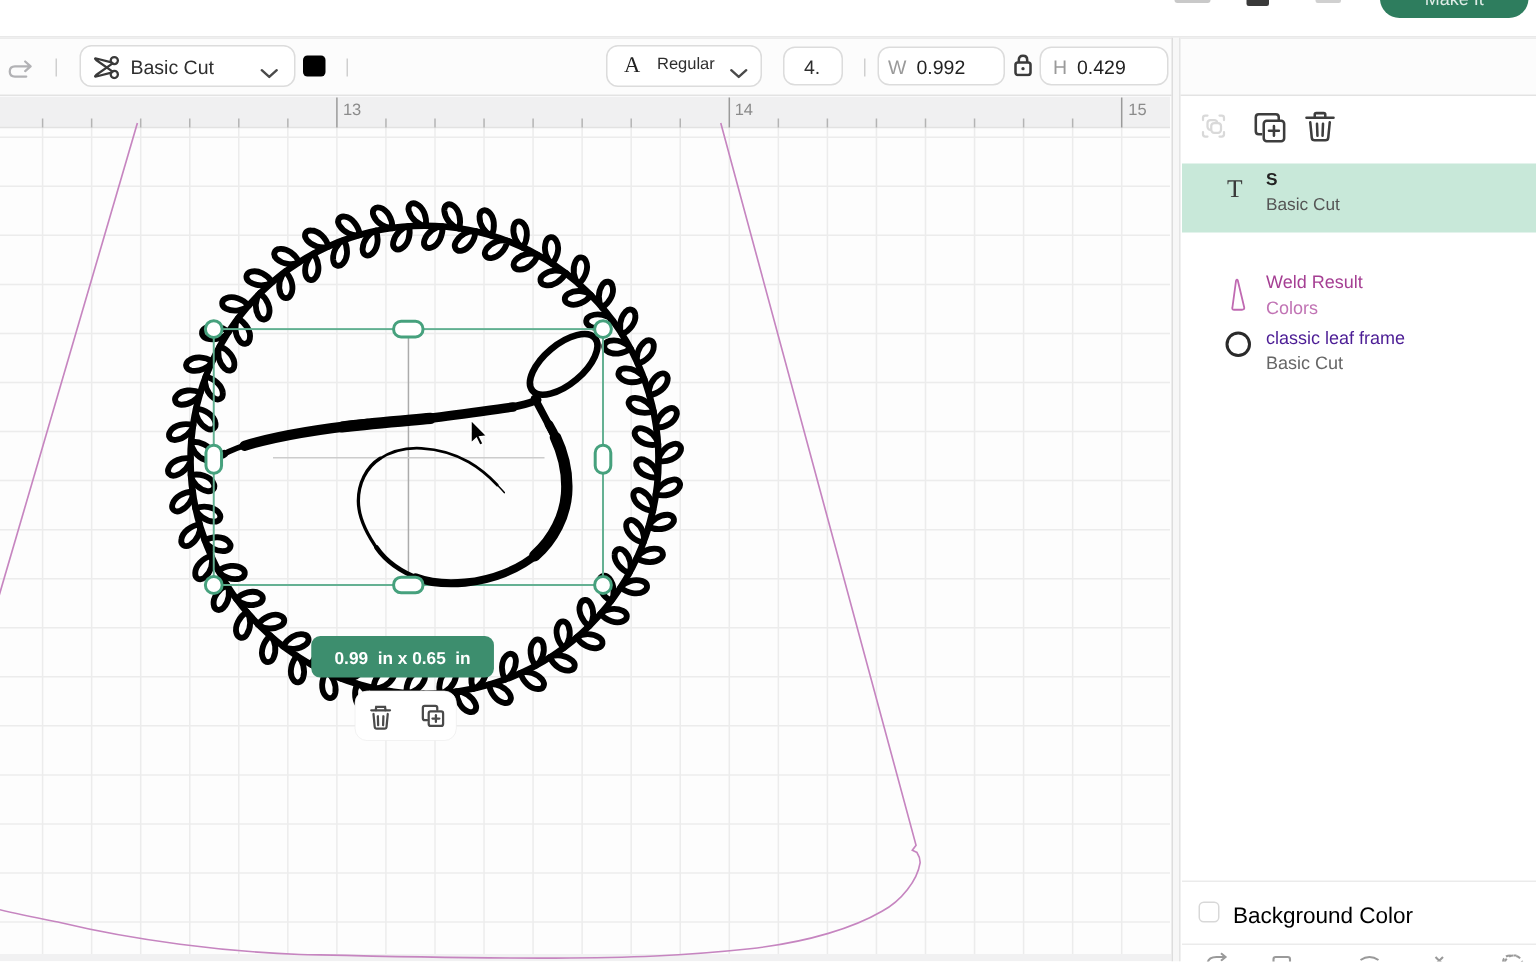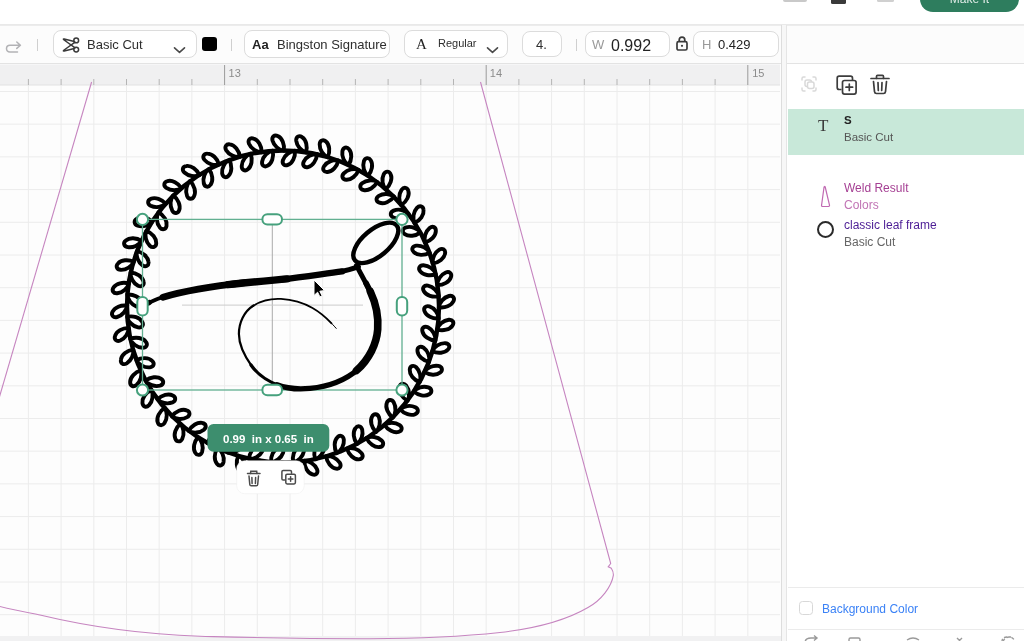--- a/index.html
+++ b/index.html
@@ -413,38 +413,34 @@
 <path d="M12.3,11.4 L2.2,14 Q0.6,14.3 2.1,13 L13.1,5.2"></path>
 </g>
           </svg></div>
     <div style="position:absolute;left:33px;top:6px;font-size:13px;color:#2e2e2e">Basic Cut</div>
     <div style="position:absolute;right:10px;top:9px"><svg width="13" height="8" viewBox="0 0 13 8">
             <path d="M1.5,1.8 L6.5,6.3 L11.5,1.8" stroke="#4a4a4a" stroke-width="1.6" fill="none" stroke-linecap="round" stroke-linejoin="round"></path>
           </svg></div>
   </div>
   <div style="position:absolute;left:202px;top:11px;width:15px;height:14px;background:#000;border-radius:3px"></div>
   <div style="position:absolute;left:231px;top:13px;width:1px;height:12px;background:#cfcfcf"></div>
-  <div style="position:absolute;left:244px;top:4px;width:146px;height:28px;border:1px solid #dcdcdc;border-radius:8px;background:#fff">
-    <div style="position:absolute;left:7px;top:6px;font-size:13px;font-weight:bold;color:#222">Aa</div>
-    <div style="position:absolute;left:32px;top:6px;font-size:13px;color:#2e2e2e">Bingston Signature</div>
-  </div>
   <div style="position:absolute;left:404px;top:4px;width:104px;height:28px;border:1px solid #dcdcdc;border-radius:8px;background:#fff">
     <div style="position:absolute;left:11px;top:5px;font-size:15px;color:#222;font-family:'Liberation Serif',serif">A</div>
     <div style="position:absolute;left:33px;top:6px;font-size:11px;color:#2e2e2e">Regular</div>
     <div style="position:absolute;right:8px;top:9px"><svg width="13" height="8" viewBox="0 0 13 8">
             <path d="M1.5,1.8 L6.5,6.3 L11.5,1.8" stroke="#4a4a4a" stroke-width="1.6" fill="none" stroke-linecap="round" stroke-linejoin="round"></path>
           </svg></div>
   </div>
   <div style="position:absolute;left:522px;top:5px;width:40px;height:26px;border:1px solid #dcdcdc;border-radius:8px;background:#fff">
     <div style="position:absolute;left:13px;top:5px;font-size:13px;color:#2e2e2e">4.</div>
   </div>
   <div style="position:absolute;left:576px;top:13px;width:1px;height:12px;background:#cfcfcf"></div>
   <div style="position:absolute;left:585px;top:5px;width:85px;height:26px;border:1px solid #dcdcdc;border-radius:8px;background:#fff">
     <div style="position:absolute;left:6px;top:5px;font-size:13px;color:#9a9a9a">W</div>
-    <div style="position:absolute;left:25px;top:5px;font-size:16px;color:#222">0.992</div>
+    <div style="position:absolute;left:25px;top:5px;font-size:13px;color:#222">0.992</div>
   </div>
   <div style="position:absolute;left:676px;top:10px"><svg width="12" height="15" viewBox="0 0 12 15">
           <g stroke="#3a3a3a" stroke-width="1.7" fill="none">
 <rect x="1" y="5.6" width="10" height="8.4" rx="1.6"></rect>
 <path d="M3.2,5.4 L3.2,4 Q3.2,1.2 6,1.2 Q8.8,1.2 8.8,4 L8.8,5.4"></path>
 <circle cx="6" cy="9.8" r="1.1" fill="#3a3a3a" stroke="none"></circle>
 </g>
         </svg></div>
   <div style="position:absolute;left:693px;top:5px;width:86px;height:26px;border:1px solid #dcdcdc;border-radius:8px;background:#fff">
     <div style="position:absolute;left:8px;top:5px;font-size:13px;color:#9a9a9a">H</div>
@@ -490,21 +486,21 @@
   <div style="position:absolute;left:56px;top:6px;font-size:12px;color:#a53f93">Weld Result</div>
   <div style="position:absolute;left:56px;top:23px;font-size:12px;color:#c173b4">Colors</div>
 </div>
 <div style="position:absolute;left:788px;top:212px;width:236px;height:44px">
   <div style="position:absolute;left:29px;top:9px;width:17px;height:17px;border:2.2px solid #2a2a2a;border-radius:50%"></div>
   <div style="position:absolute;left:56px;top:6px;font-size:12px;color:#4c1d95">classic leaf frame</div>
   <div style="position:absolute;left:56px;top:23px;font-size:12px;color:#666">Basic Cut</div>
 </div>
 <div style="position:absolute;left:788px;top:587px;width:236px;height:43px;border-top:1px solid #ebebeb;border-bottom:1px solid #ebebeb;background:#fff">
   <div style="position:absolute;left:11px;top:13px;width:14px;height:14px;border:1.5px solid #d8d8d8;border-radius:3.5px;background:#fff"></div>
-  <div style="position:absolute;left:34px;top:14px;font-size:12px;color:#3b82f6">Background Color</div>
+  <div style="position:absolute;left:34px;top:14px;font-size:15px;color:#000000">Background Color</div>
 </div>
 <svg width="237" height="11" viewBox="0 0 237 11" style="position:absolute;left:787px;top:634px">
 <g stroke="#9a9a9a" stroke-width="1.4" fill="none">
 <path d="M18,9 Q18,4 24,4 L30,4 M27,1.5 L30,4 L27,6.5"></path>
 <rect x="62" y="4" width="11" height="10" rx="1.5"></rect>
 <path d="M120,6 Q126,2 132,6"></path>
         <path d="M170,4 L175,9 M175,4 L170,9"></path>
 <path d="M215,8 Q215,3 220,3 L224,3" stroke-dasharray="3 2"></path>
         <circle cx="222" cy="9" r="6" stroke-dasharray="3 2"></circle>
 </g>

